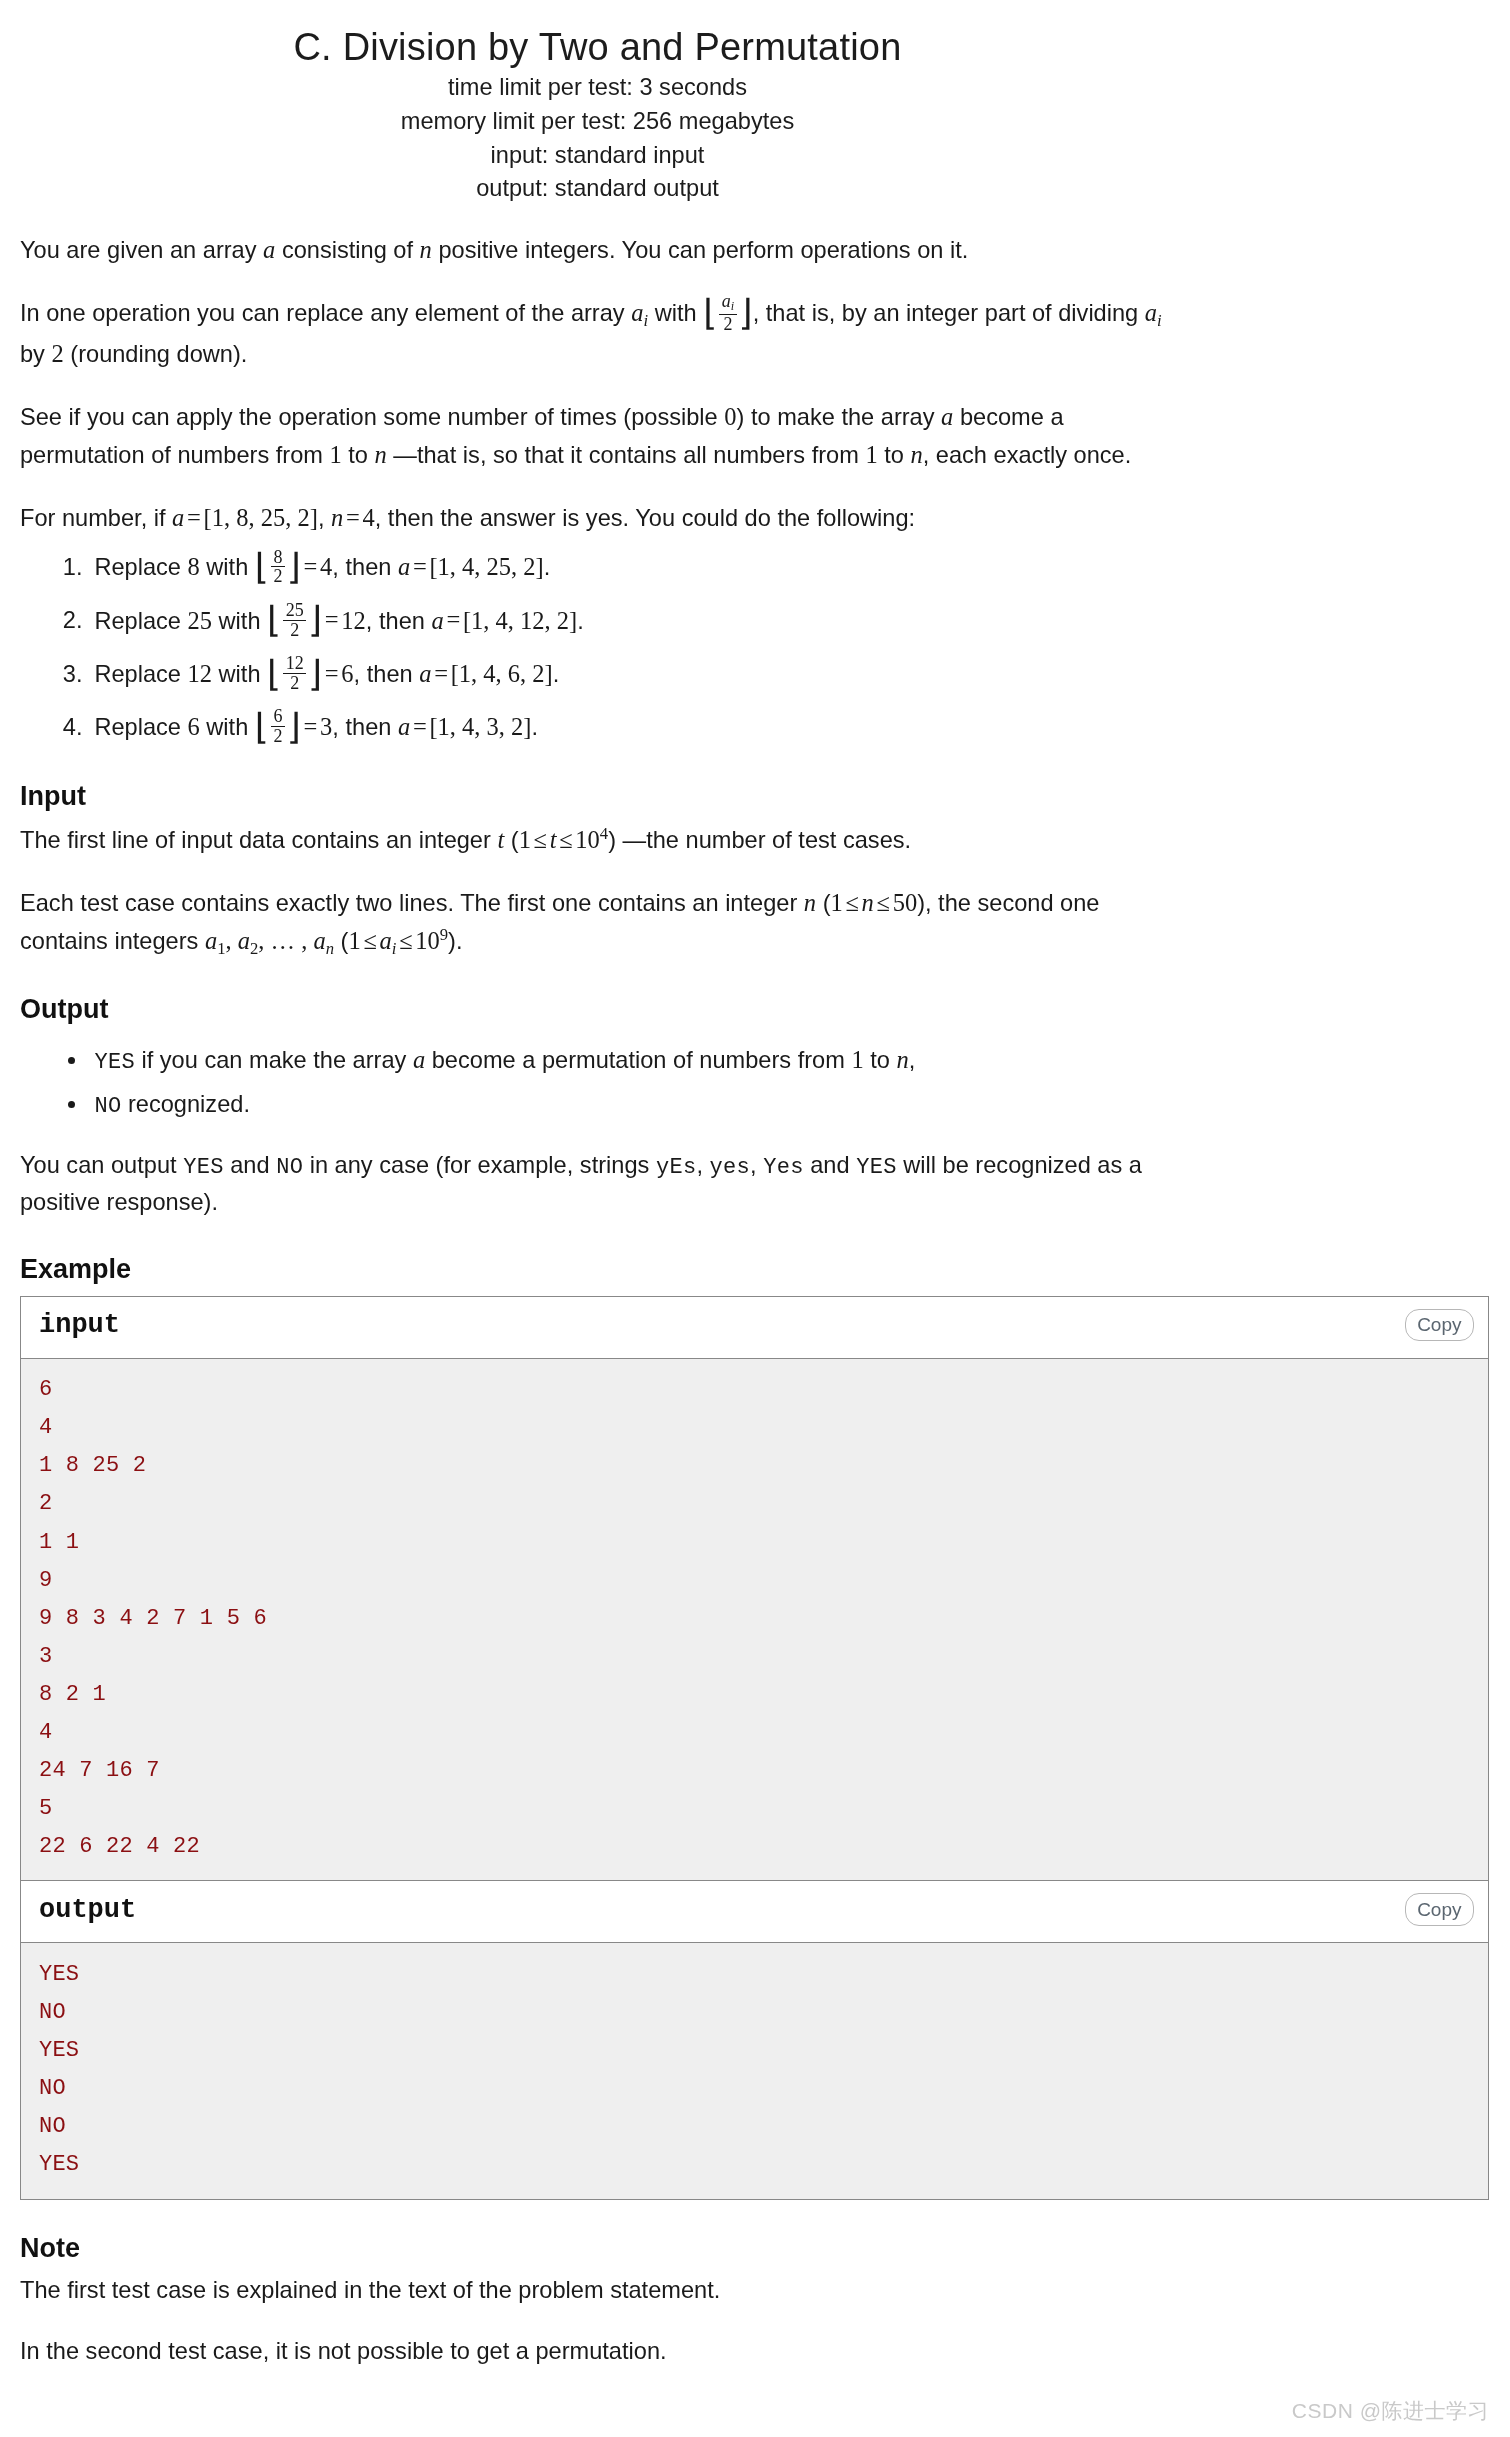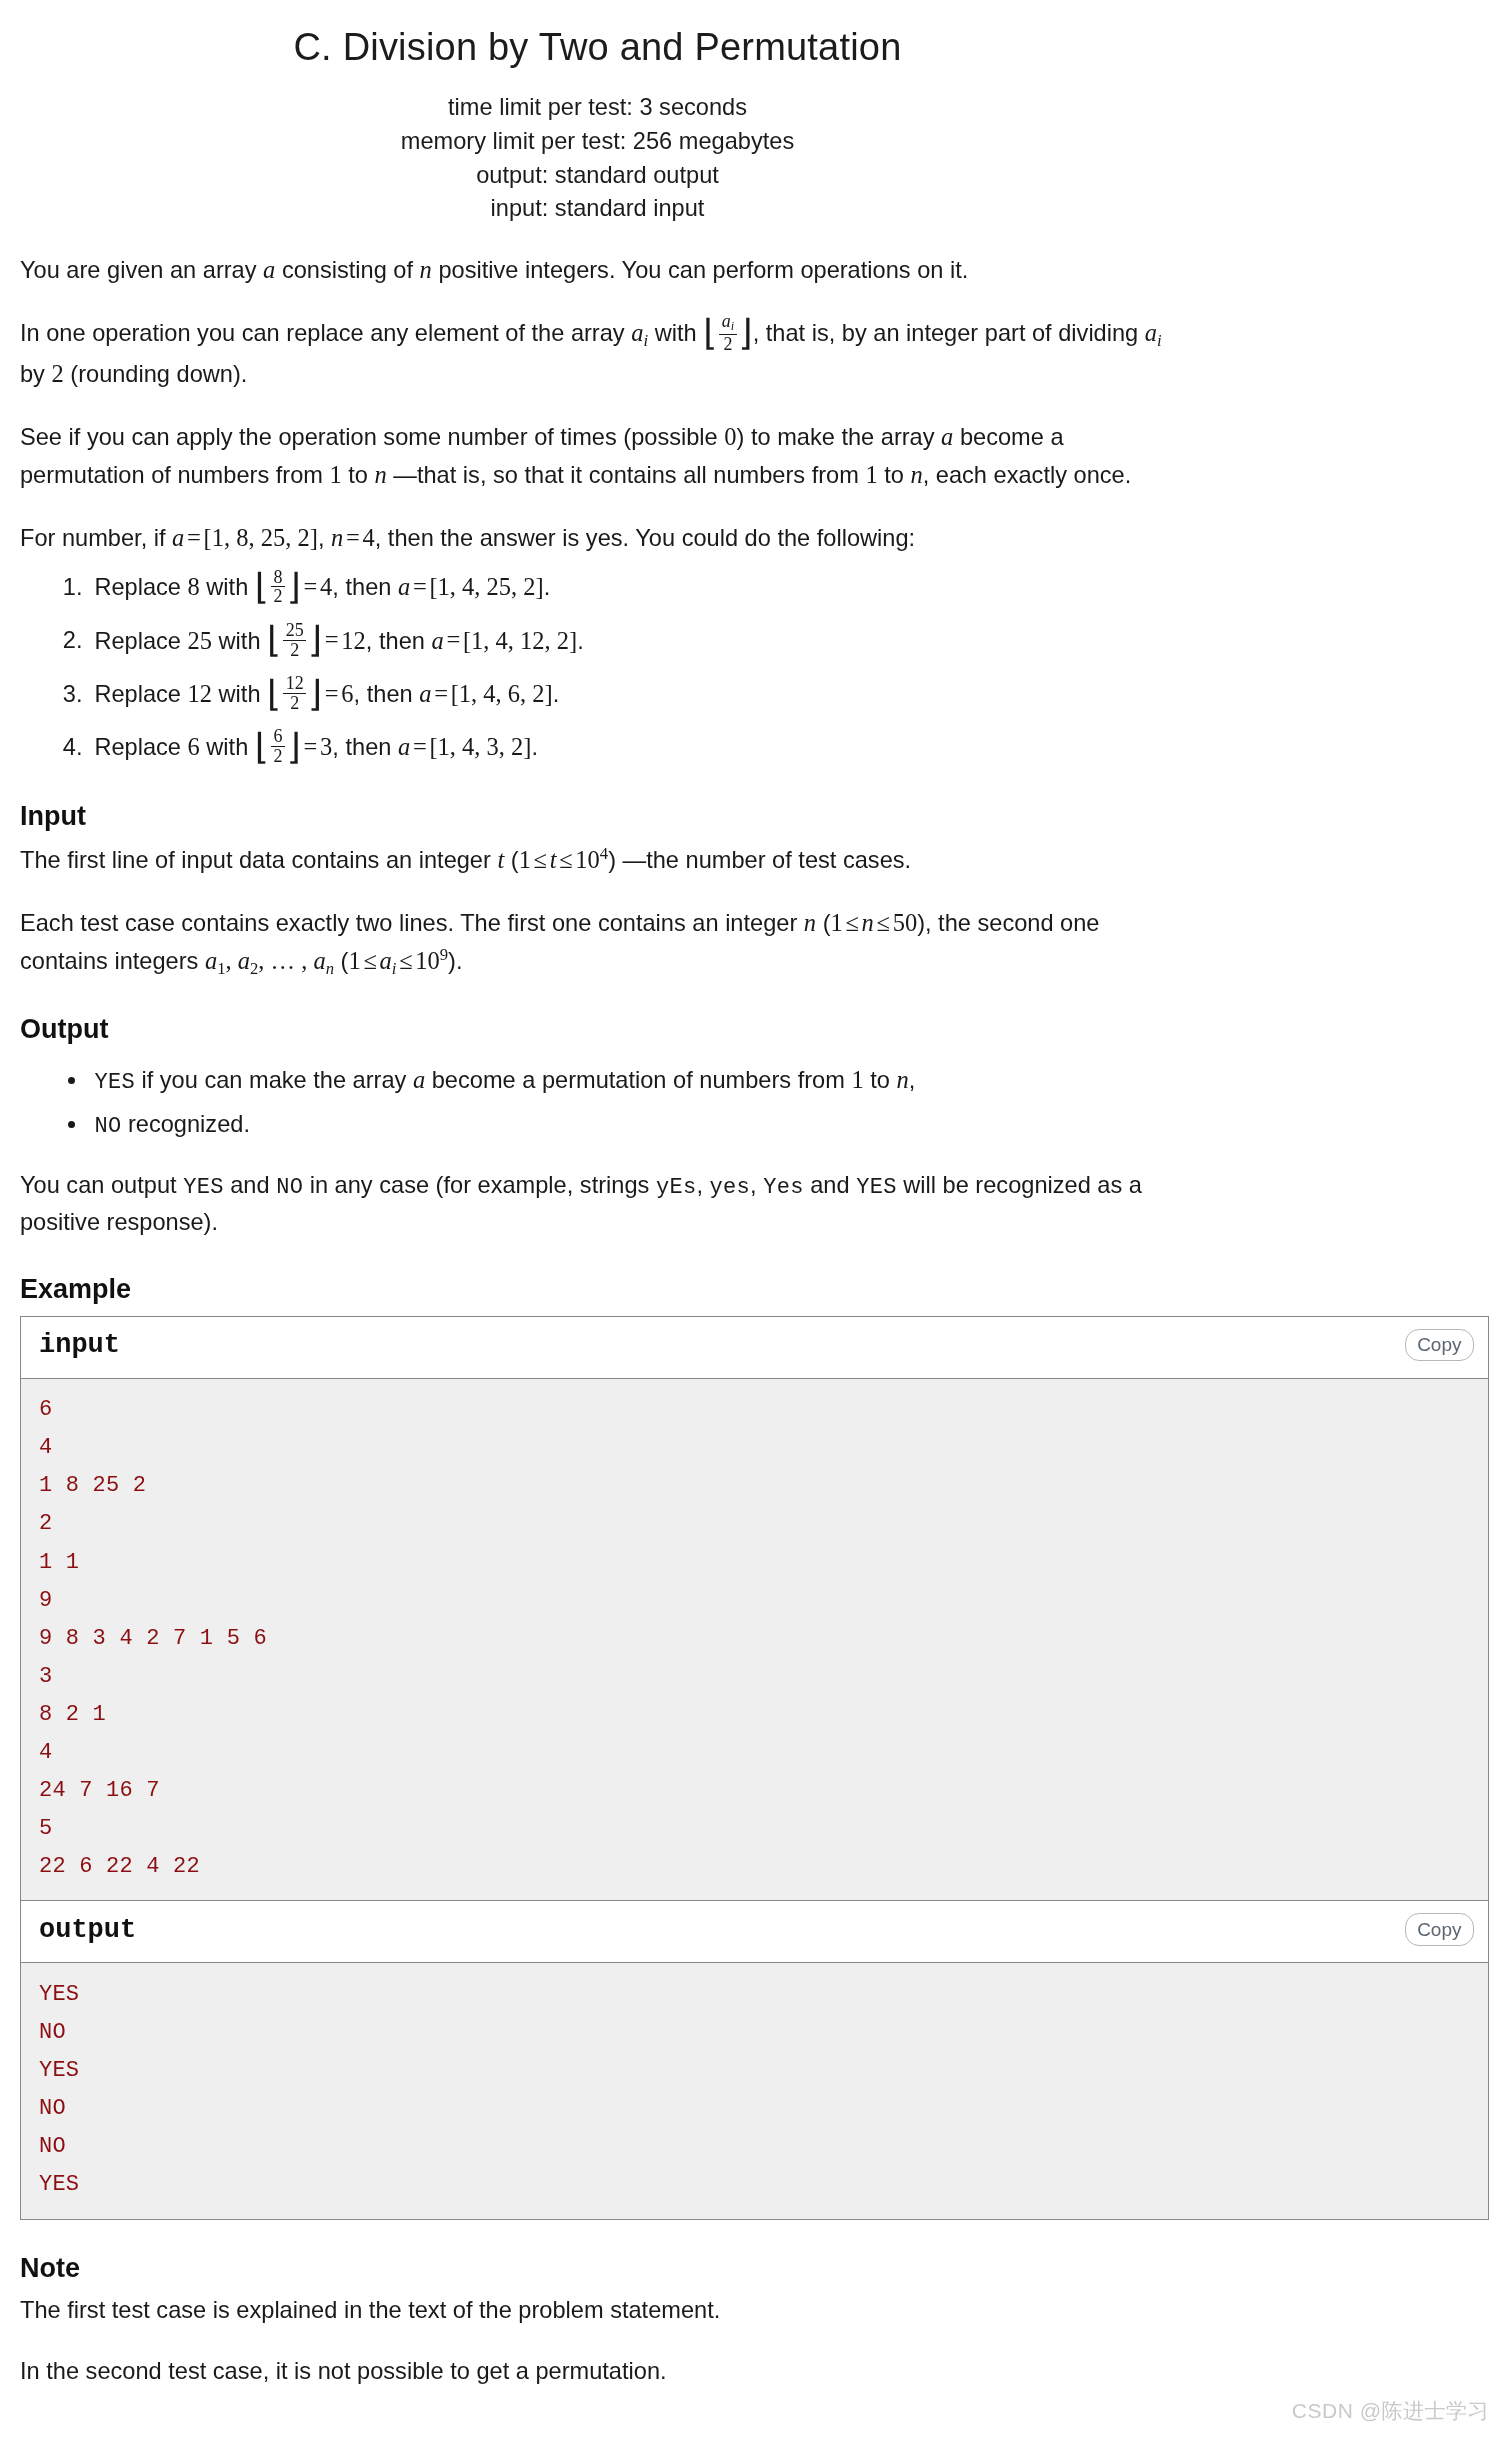--- a/index.html
+++ b/index.html
@@ -27,21 +27,20 @@
     text-align: center;
     font-size: 38px;
     font-weight: 400;
     color: #1c1c1c;
     margin: 23.6px 0 0 0;
     letter-spacing: 0.2px;
     line-height: 1.25;
   }
   .limits {
     text-align: center;
-    margin-top: 20px;
   }
   .limit-line {
     font-size: 23.6px;
     line-height: 1.43;
     color: #1c1c1c;
   }
 
   
   .section-head {
     font-size: 27px;
@@ -181,22 +180,22 @@
 </head>
 <body>
 
 <div class="page">
 
   <h1 class="problem-title">C. Division by Two and Permutation</h1>
 
   <div class="limits">
     <div class="limit-line">time limit per test: 3 seconds</div>
     <div class="limit-line">memory limit per test: 256 megabytes</div>
+    <div class="limit-line">input: standard input</div>
     <div class="limit-line">output: standard output</div>
-    <div class="limit-line">input: standard input</div>
   </div>
 
   <p class="body">
     <span>You are given an array </span><span class="mi">a</span><span> consisting of </span><span class="mi">n</span><span> positive integers. You can perform operations on it.</span>
   </p>
 
   <p class="body">
     <span>In one operation you can replace any element of the array </span><span class="mi"><span>a</span><span class="sub">i</span></span><span> with </span><span class="fl">⌊</span><span class="frac"><span class="num"><span>a</span><span class="sub">i</span></span><span class="den">2</span></span><span class="fr">⌋</span><span>, that is, by an integer part of dividing </span><span class="mi"><span>a</span><span class="sub">i</span></span><span> by </span><span class="mn">2</span><span> (rounding down).</span>
   </p>
 

